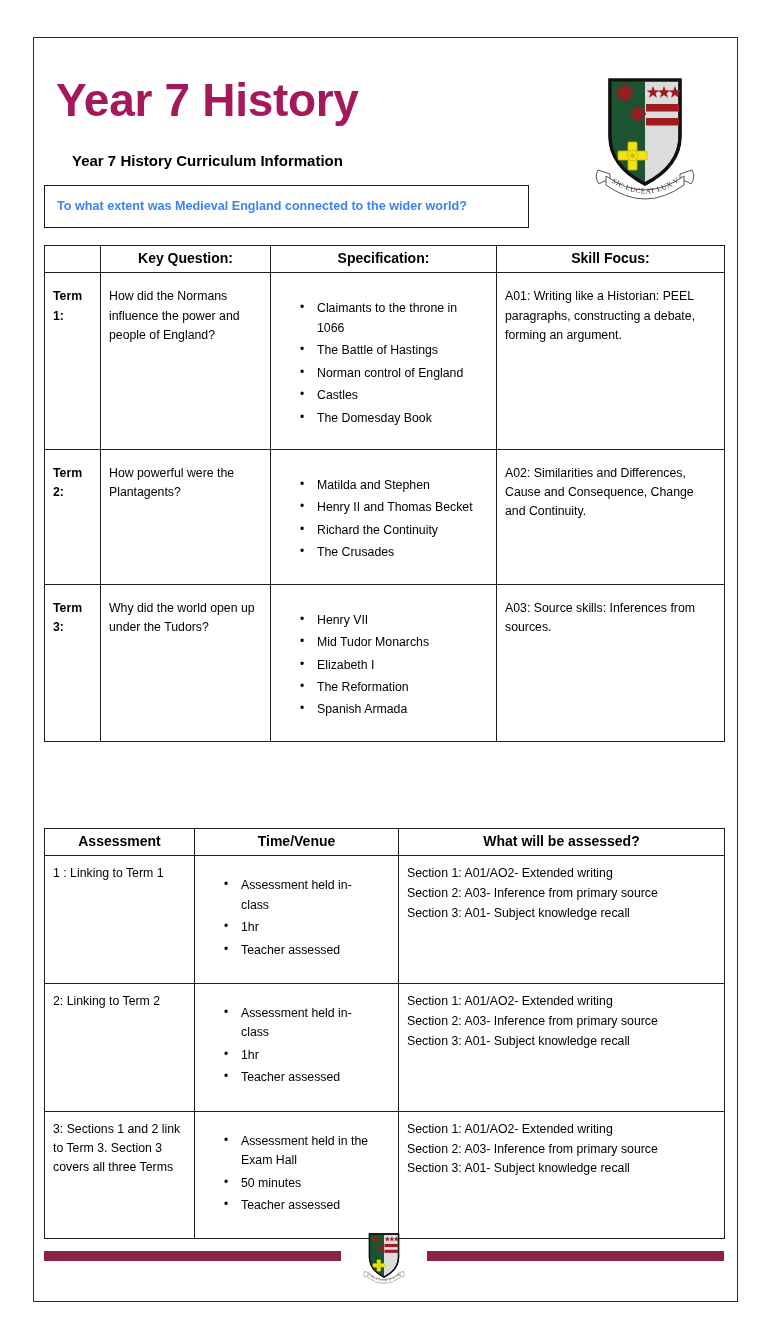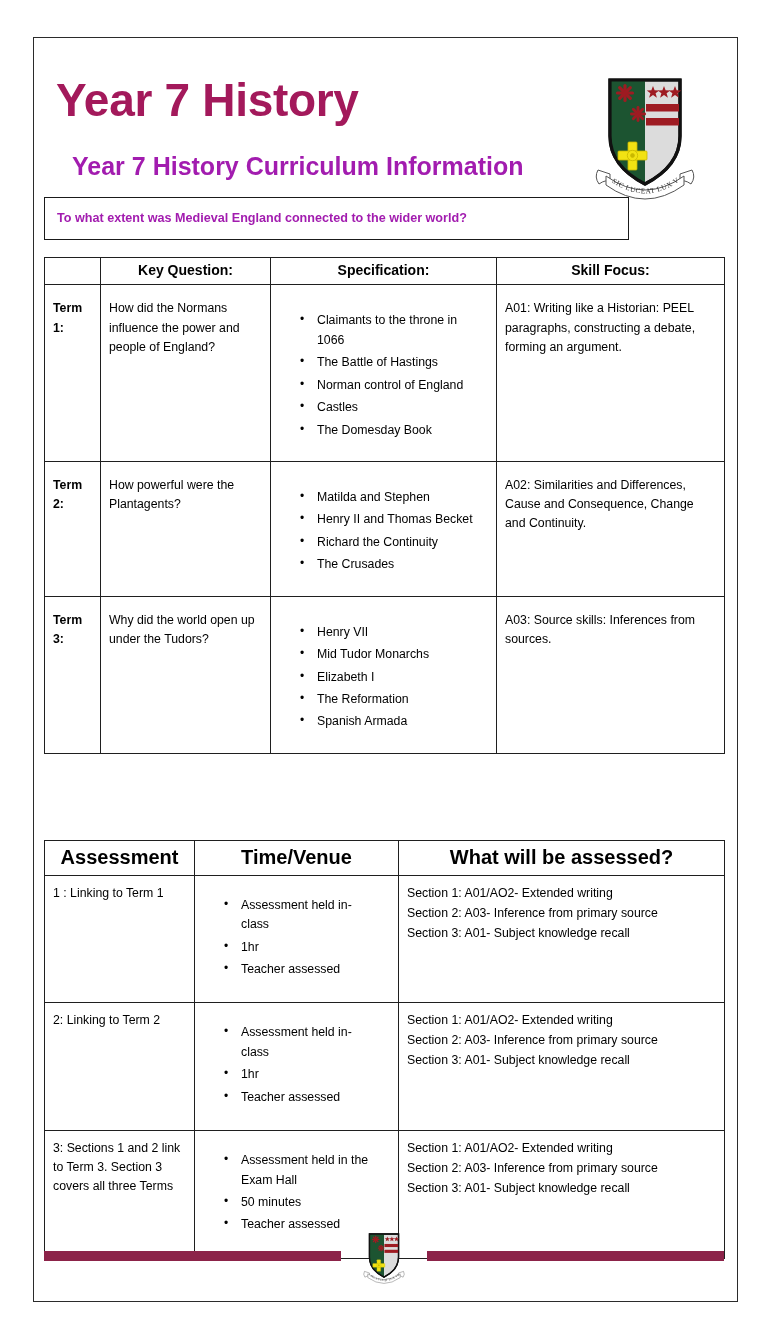--- a/index.html
+++ b/index.html
@@ -31,46 +31,46 @@
   
   .main-title {
     color: #A3195B;
     font-size: 46px;
     font-weight: bold;
     letter-spacing: -0.3px;
     line-height: 1.1;
     margin: 25px 0 0 12px;
   }
   .section-title {
-    color: #a21caf;
-    font-size: 25px;
+    color: #000000;
+    font-size: 15px;
     font-weight: bold;
     margin: 26px 0 0 28px;
   }
 
   
   .crest-wrap {
     position: absolute;
     right: 18px; top: 8px;
     width: 130px; height: 150px;
   }
   .crest-footer {
     width: 54px; height: 64px;
     flex: 0 0 auto;
   }
 
   
   .enquiry-box {
     margin: 16px 0 0 0;
-    width: 585px;
+    width: 485px;
     border: 1.3px solid #1a1a1a;
     padding: 12px 10px 13px 12px;
     font-size: 12.6px;
     font-weight: bold;
-    color: #a21caf;
+    color: #3b82f6;
     line-height: 1.3;
   }
 
   
   table {
     border-collapse: collapse;
     width: 680px;
     table-layout: fixed;
   }
   .curric-table { margin-top: 17px; }
@@ -93,21 +93,21 @@
   }
   .curric-table col.c1 { width: 56px; }
   .curric-table col.c2 { width: 170px; }
   .curric-table col.c3 { width: 226px; }
   .curric-table col.c4 { width: 228px; }
 
   .assess-table col.a1 { width: 150px; }
   .assess-table col.a2 { width: 204px; }
   .assess-table col.a3 { width: 326px; }
   .assess-table td { padding-top: 8px; padding-bottom: 11px; }
-  .assess-table th { font-size: 20px; }
+  .assess-table th { font-size: 14px; }
 
   .term-label { font-weight: bold; }
   ul.speclist {
     margin: 12px; padding: 0 0 0 26px;
     list-style: none;
   }
   ul.speclist li {
     position: relative;
     margin: 0 0 3px 0;
     line-height: 1.58;

